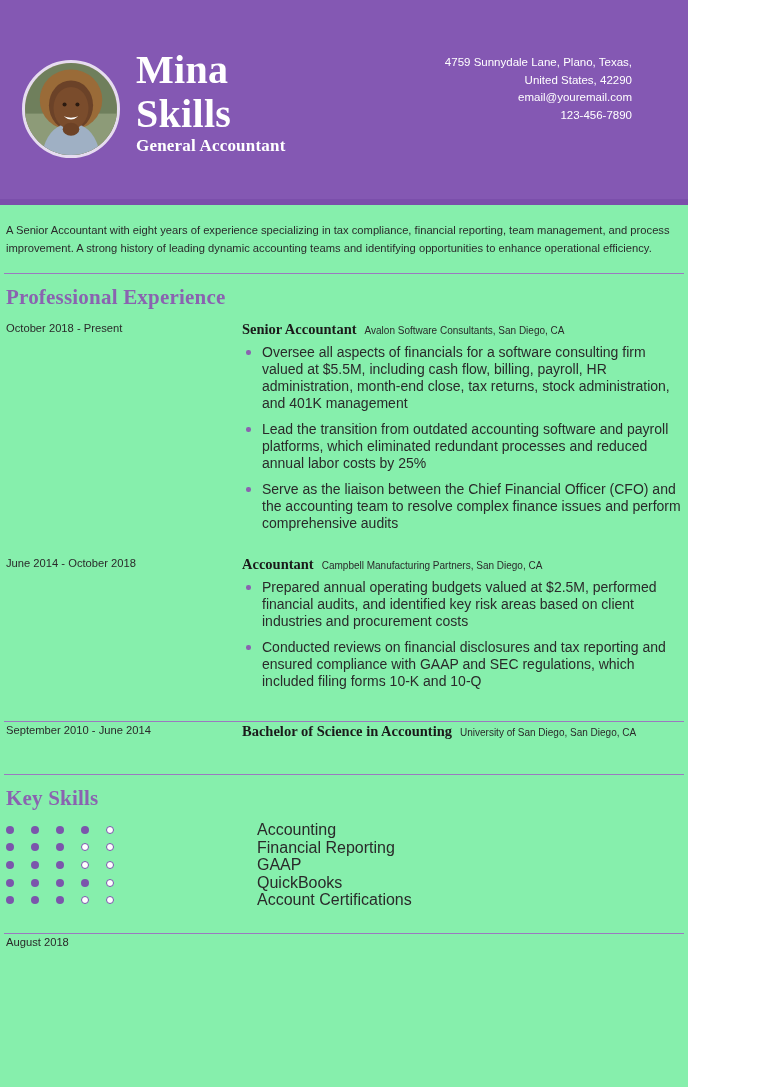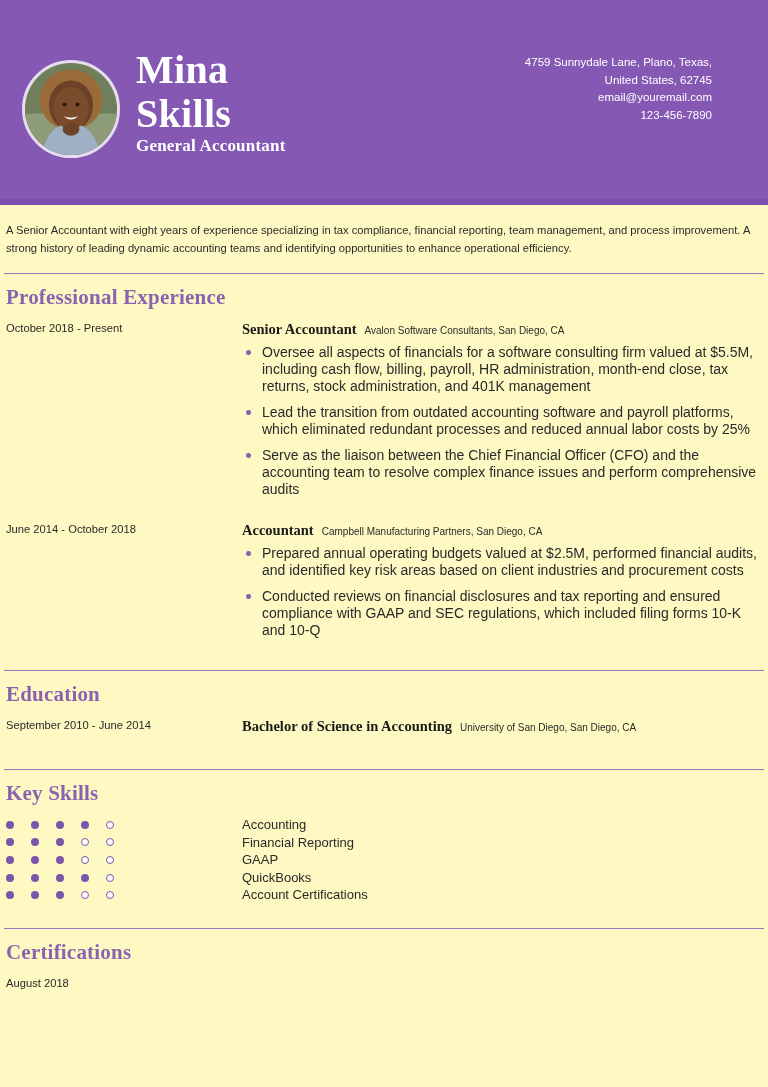--- a/index.html
+++ b/index.html
@@ -6,23 +6,23 @@
     margin: 0;
     padding: 0;
     background: #ffffff;
   }
   body {
     font-family: "Liberation Sans", sans-serif;
     color: #222222;
   }
   .page {
     position: relative;
-    width: 768px;
+    width: 688px;
     height: 1087px;
-    background: #fef9c3;
+    background: #86efac;
     overflow: hidden;
     box-sizing: border-box;
   }
 
   
   .header {
     position: relative;
     height: 205px;
     background: #8458b3;
     box-sizing: border-box;
@@ -193,22 +193,23 @@
   }
   .dot.filled { background: #7b55ac; }
   .dot.empty  { background: #ffffff; border: 1.3px solid #7b55ac; }
 
   .skill-names {
     flex: 1 1 auto;
   }
   .skill-name {
     height: 17.6px;
     line-height: 17.6px;
-    font-size: 13px;
-    color: #2a2a2a;
+    font-size: 16px;
+    color: #2a2a2a;
+    margin-left: 15px;
   }
 
   
   .gap-sm { height: 10px; }
   .gap-md { height: 16px; }
 </style>
 </head>
 <body>
 
 <div class="page">
@@ -231,21 +232,21 @@
     </div>
 
     <div class="identity">
       <div class="name-line">Mina</div>
       <div class="name-line">Skills</div>
       <div class="job-title">General Accountant</div>
     </div>
 
     <div class="contact">
       <div>4759 Sunnydale Lane, Plano, Texas,</div>
-      <div>United States, 62745</div>
+      <div>United States, 42290</div>
       <div>email@youremail.com</div>
       <div>123-456-7890</div>
     </div>
 
     <div class="header-stripe"></div>
   </div>
 
   <div class="body-wrap">
 
     <div class="summary">
@@ -280,21 +281,20 @@
         <ul class="bullets">
           <li>Prepared annual operating budgets valued at $2.5M, performed  financial audits, and identified key risk areas based on client  industries and procurement costs</li>
           <li>Conducted reviews on financial disclosures and tax reporting and  ensured compliance with GAAP and SEC regulations, which included filing  forms 10-K and 10-Q</li>
         </ul>
       </div>
     </div>
 
     <div class="gap-sm"></div>
     <div class="rule"></div>
 
-    <div class="section-title">Education</div>
 
     <div class="row">
       <div class="col-date">September 2010 - June 2014</div>
       <div class="col-main">
         <div class="entry-head">
           <span class="entry-role">Bachelor of Science in Accounting</span><span class="entry-org">University of San Diego, San Diego, CA</span>
         </div>
       </div>
     </div>
 
@@ -346,20 +346,19 @@
         <div class="skill-name">Financial Reporting</div>
         <div class="skill-name">GAAP</div>
         <div class="skill-name">QuickBooks</div>
         <div class="skill-name">Account Certifications</div>
       </div>
     </div>
 
     <div class="gap-md"></div>
     <div class="rule"></div>
 
-    <div class="section-title">Certifications</div>
 
     <div class="row">
       <div class="col-date">August 2018</div>
     </div>
 
   </div>
 </div>
 
 </body></html>

